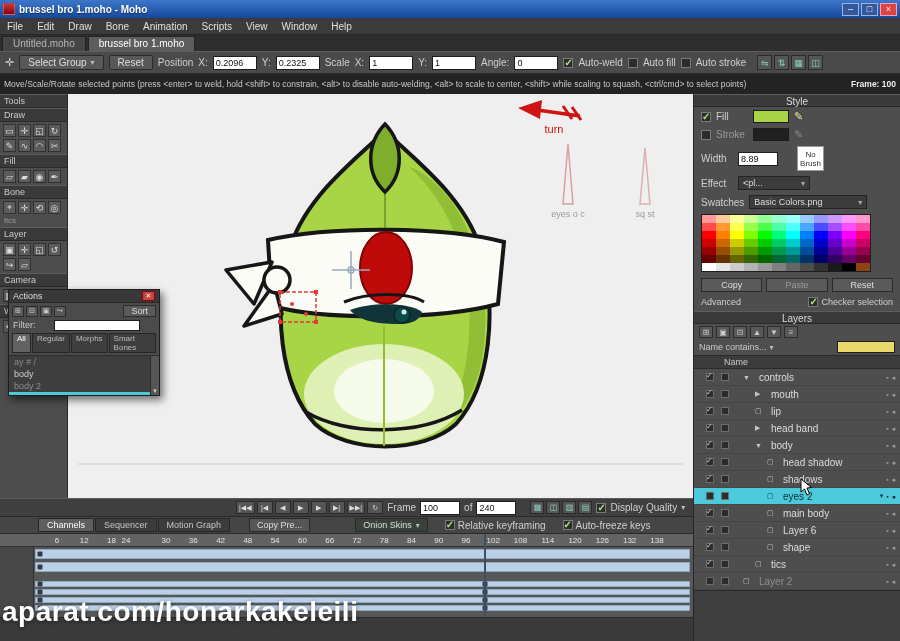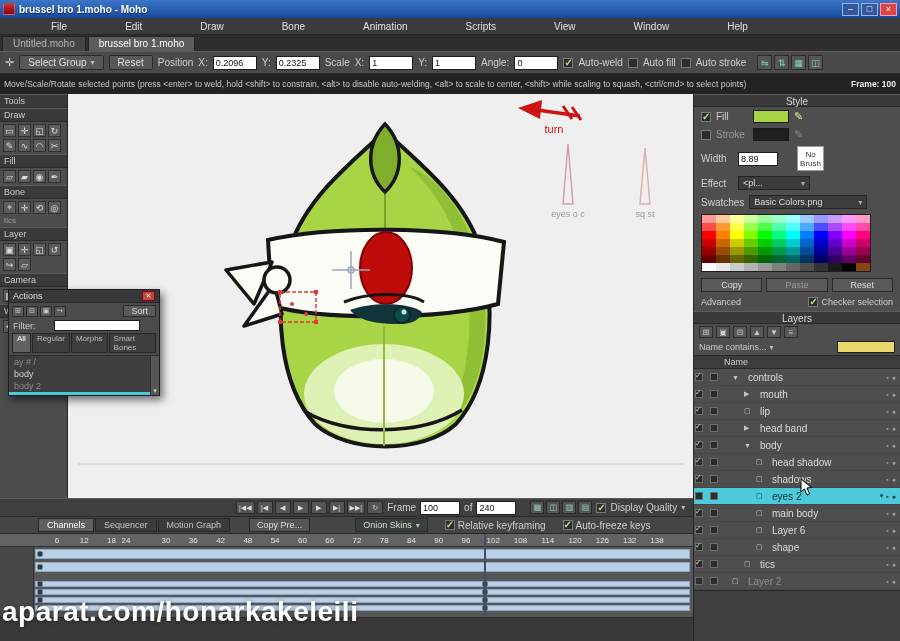--- a/index.html
+++ b/index.html
@@ -9,21 +9,21 @@
   
   .titlebar { height:18px; background:linear-gradient(#3d77c9,#16489c); display:flex; align-items:center; padding:0 3px; color:#fff; }
   .app-icon { width:12px; height:12px; background:linear-gradient(#c33,#801); border:1px solid #fff4; margin-right:4px; }
   .title-text { font-size:10px; font-weight:bold; text-shadow:0 1px 1px #0008; }
   .tb-buttons { margin-left:auto; display:flex; gap:2px; }
   .win-btn { width:17px; height:13px; background:#35589c; border:1px solid #9bb4dc; color:#fff; font-size:9px; line-height:11px; text-align:center; }
   .win-btn.close { background:#d44; border-color:#f9b; }
 
   
   .menubar { height:17px; background:#3b3b3b; display:flex; align-items:center; border-bottom:1px solid #272727; }
-  .menu-item { padding:0 7px; height:100%; display:flex; align-items:center; color:#e0e0e0; font-size:10px;margin-left:44px; }
+  .menu-item { padding:0 7px; height:100%; display:flex; align-items:center; color:#e0e0e0; font-size:10px; }
 
   
   .tabbar { height:16px; background:#2e2e2e; display:flex; align-items:flex-end; gap:2px; padding:0 2px; }
   .tab { background:#454545; color:#b5b5b5; padding:1px 10px 2px; font-size:10px; border:1px solid #242424; border-bottom:none; }
   .tab.active { background:#5d5d5d; color:#fff; }
 
   
   .toolbar { height:23px; background:#4a4a4a; display:flex; align-items:center; gap:5px; padding:0 5px; border-top:1px solid #5d5d5d; border-bottom:1px solid #2b2b2b; }
   .tb-icon { color:#cfcfcf; font-size:11px; }
   .tb-btn { background:#585858; border:1px solid #2b2b2b; border-radius:2px; color:#ddd; padding:1px 8px; font-size:10px; display:flex; align-items:center; gap:4px; }
@@ -106,42 +106,42 @@
   .adv-row { display:flex; align-items:center; gap:4px; padding:3px 7px 4px; font-size:9px; color:#cfcfcf; }
   .adv-row .right { margin-left:auto; display:flex; align-items:center; gap:3px; }
 
   
   .layers-toolbar { display:flex; gap:3px; padding:2px 5px; align-items:center; }
   .lt-icon { width:14px; height:12px; background:#585858; border:1px solid #2c2c2c; color:#ccc; font-size:8px; display:flex; align-items:center; justify-content:center; }
   .search-row { display:flex; align-items:center; gap:3px; padding:1px 5px 2px; font-size:9px; color:#c9c9c9; }
   .search-input { width:58px; height:12px; background:#e8d96a; border:1px solid #1f1f1f; margin-left:auto; }
   .col-header { background:#3c3c3c; font-size:9px; color:#c9c9c9; padding:1px 4px 1px 30px; border-top:1px solid #2a2a2a; border-bottom:1px solid #2a2a2a; }
   .layers-list { overflow:hidden; }
-  .layer-row { height:17px; display:flex; align-items:center; gap:7px; padding:0 1px; border-bottom:1px solid #464646; position:relative; font-size:10px; color:#dcdcdc; }
+  .layer-row { height:17px; display:flex; align-items:center; gap:7px; padding:0 12px; border-bottom:1px solid #464646; position:relative; font-size:10px; color:#dcdcdc; }
   .layer-row.muted { color:#8d8d8d; }
   .layer-row.selected { color:#0a2e33; }
   .lr-chk { width:8px; height:8px; background:#2c2c2c; border:1px solid #6c6c6c; position:relative; flex:none; }
   .lr-chk.checked::after { content:"✓"; position:absolute; left:-1px; top:-3px; font-size:8px; color:#aee0a0; }
   .layer-row.selected .lr-chk.checked::after { color:#0a3a3a; }
   .lr-indent { flex:none; }
   .lr-arrow { width:9px; font-size:7px; color:#c5c5c5; flex:none; }
   .layer-row.selected .lr-arrow { color:#0a3a3a; }
   .lr-label { white-space:nowrap; }
   .lr-right { position:absolute; right:4px; display:flex; gap:3px; font-size:7px; color:#9b9b9b; align-items:center; }
   .layer-row.selected .lr-right { color:#0a3a3a; }
   .rp-filler { flex:1; background:#3f3f3f; border-top:1px solid #2a2a2a; }
 
   
   .actions-panel { position:absolute; left:8px; top:289px; width:152px; background:#4b4b4b; border:1px solid #1e1e1e; box-shadow:3px 4px 8px rgba(0,0,0,.55); z-index:20; font-size:9px; }
   .actions-title { height:13px; background:#383838; display:flex; align-items:center; padding:0 4px; color:#ddd; border-bottom:1px solid #292929; }
   .actions-close { margin-left:auto; width:13px; height:10px; background:#c4453a; color:#fff; font-size:7px; display:flex; align-items:center; justify-content:center; border:1px solid #802; }
   .actions-toolbar { display:flex; gap:2px; padding:2px 3px; align-items:center; }
   .a-icon { width:12px; height:11px; background:#585858; border:1px solid #2c2c2c; color:#ccc; font-size:7px; display:flex; align-items:center; justify-content:center; }
   .sort-btn { margin-left:auto; background:#5a5a5a; border:1px solid #2c2c2c; color:#ddd; font-size:9px; padding:0 7px; }
-  .filter-row { display:flex; align-items:center; gap:18px; padding:1px 4px 2px; color:#ccc; }
+  .filter-row { display:flex; align-items:flex-start; gap:18px; padding:1px 4px 2px; color:#ccc; }
   .filter-input { width:86px; height:11px; background:#fff; border:1px solid #1d1d1d; }
   .actions-tabs { display:flex; gap:1px; padding:0 3px 2px; }
   .a-tab { padding:0 4px; background:#3e3e3e; border:1px solid #262626; color:#bbb; font-size:8px; }
   .a-tab.active { background:#626262; color:#fff; }
   .actions-list-wrap { display:flex; height:40px; border-top:1px solid #2c2c2c; }
   .actions-list { flex:1; background:#3e3e3e; overflow:hidden; }
   .action-item { height:12px; line-height:12px; padding:0 5px; color:#cfcfcf; white-space:nowrap; }
   .action-item.muted { color:#8b8b8b; }
   .action-item.selected { color:#07343a; font-weight:bold; }
   .actions-scrollbar { width:9px; background:#565656; border-left:1px solid #2c2c2c; display:flex; flex-direction:column; justify-content:flex-end; align-items:center; color:#ccc; font-size:7px; }

